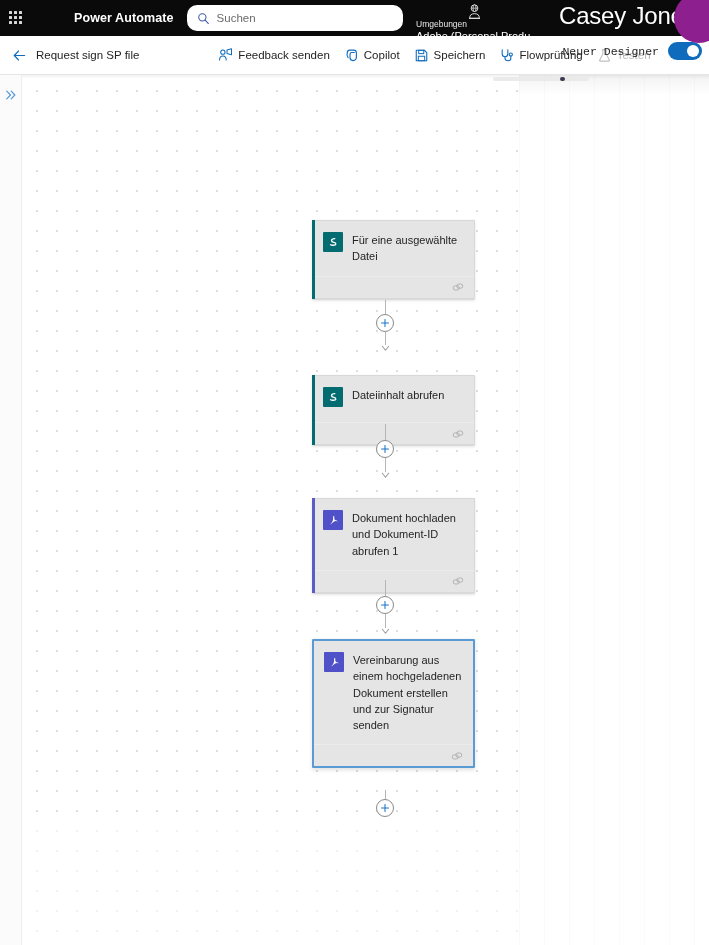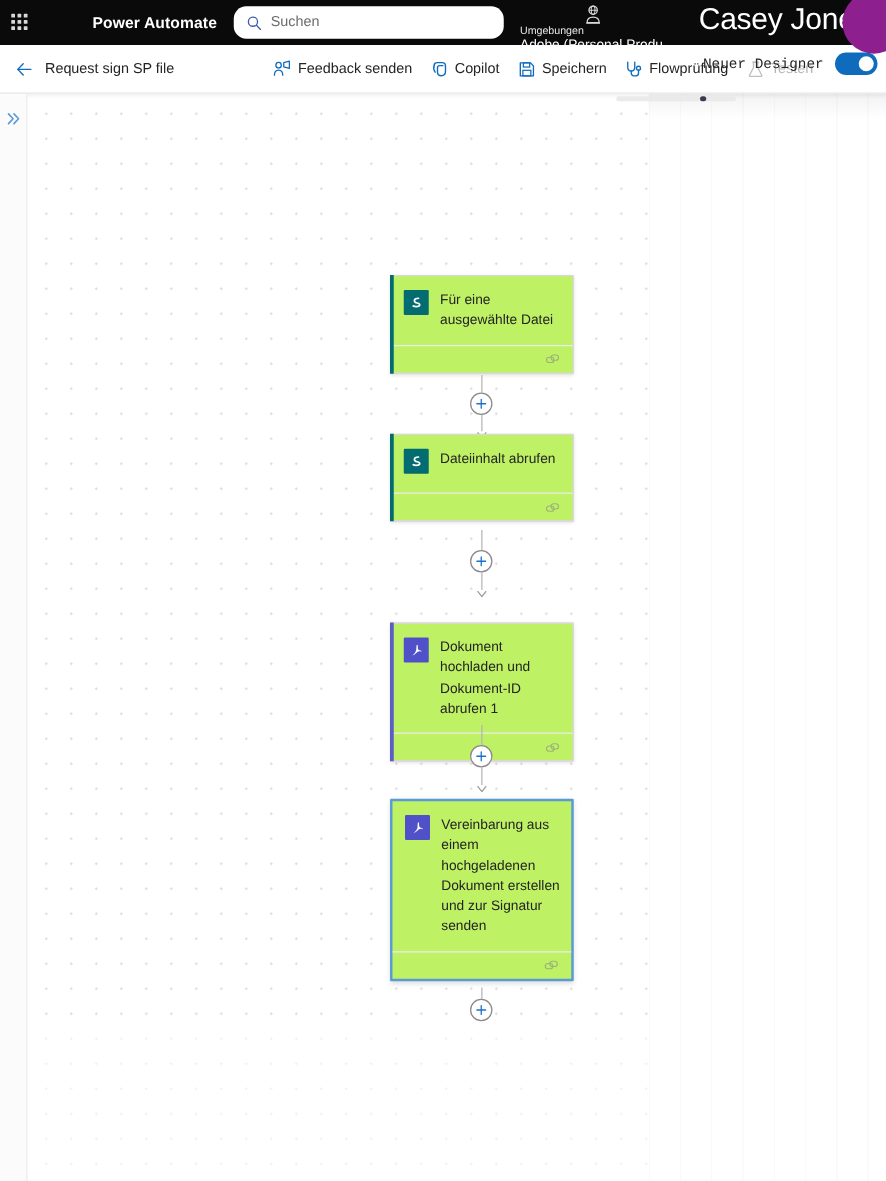--- a/index.html
+++ b/index.html
@@ -178,22 +178,22 @@
     background: #eaeaea; border-radius: 2px;
   }
   .mini-scroll i {
     position: absolute; left: 67px; top: 0;
     width: 5px; height: 4px; background: #3b3b4f; border-radius: 2px; display:block;
   }
 
   
   .node {
     position: absolute;
-    width: 147px;
-    background: #bef264;
+    width: 163px;
+    background: #e5e5e5;
     border: 1px solid #d8d8d8;
     box-shadow: 0 1.2px 3px rgba(0,0,0,0.10), 0 0.2px 1px rgba(0,0,0,0.07);
     border-radius: 1px;
     cursor: pointer;
   }
   .node .accent {
     position: absolute; left: -1px; top: -1px; bottom: -1px;
     width: 3px;
   }
   .node.sp .accent { background: #036c70; }
@@ -393,21 +393,21 @@
         <line x1="6" y1="1.8" x2="6" y2="10.2" stroke="#1a73c8" stroke-width="1.25" stroke-linecap="round"></line>
         <line x1="1.8" y1="6" x2="10.2" y2="6" stroke="#1a73c8" stroke-width="1.25" stroke-linecap="round"></line>
       </svg>
     </div>
     <span class="ln" style="height:13px;"></span>
     <svg class="arrowhead" viewBox="0 0 10 8">
       <polyline points="1.4,1.4 5,6 8.6,1.4" fill="none" stroke="#9e9e9e" stroke-width="1.2" stroke-linecap="round" stroke-linejoin="round"></polyline>
     </svg>
   </div>
 
-  <div class="node sp" style="left:290px; top:272px;">
+  <div class="node sp" style="left:290px; top:300px;">
     <div class="accent"></div>
     <div class="node-body">
       <div class="node-ico sp">
         <svg width="13" height="13" viewBox="0 0 16 16">
           <path d="M9.6 3.2 Q5.6 3.2 5.6 5.6 Q5.6 7.4 8.4 7.9 Q10.8 8.4 10.8 9.8 Q10.8 11.4 7.2 11.4 Q5.4 11.4 4.4 10.8" fill="none" stroke="#ffffff" stroke-width="1.7" stroke-linecap="round"></path>
         </svg>
       </div>
       <div class="node-title">Dateiinhalt abrufen</div>
     </div>
     <div class="node-foot">

